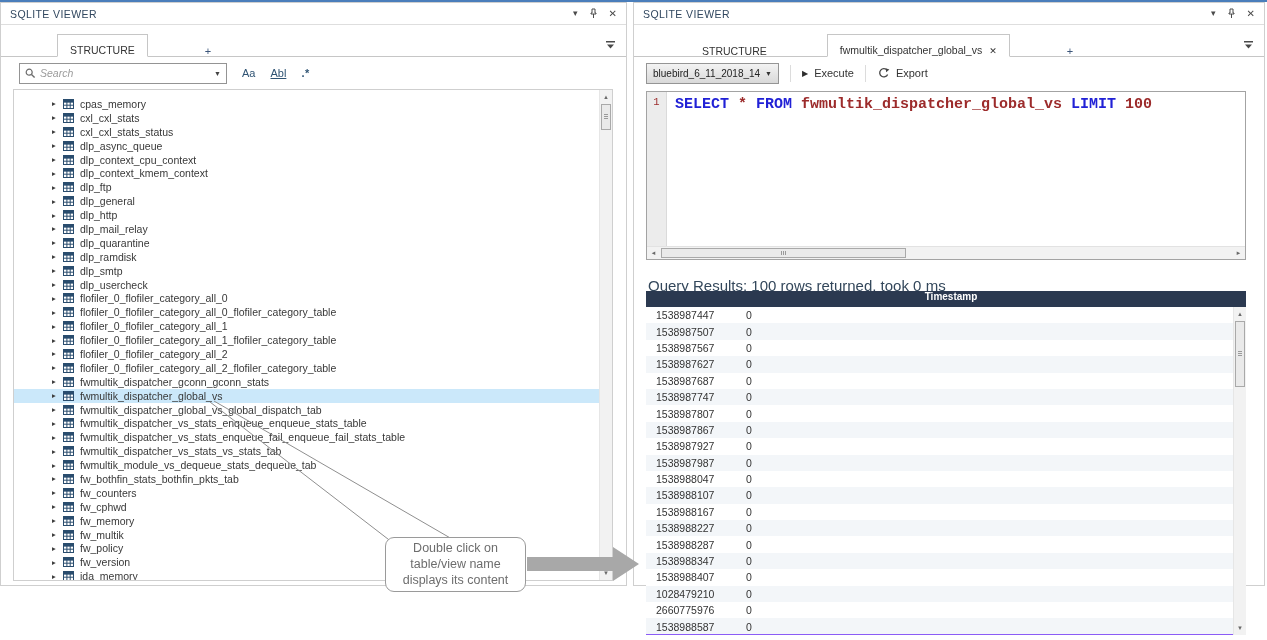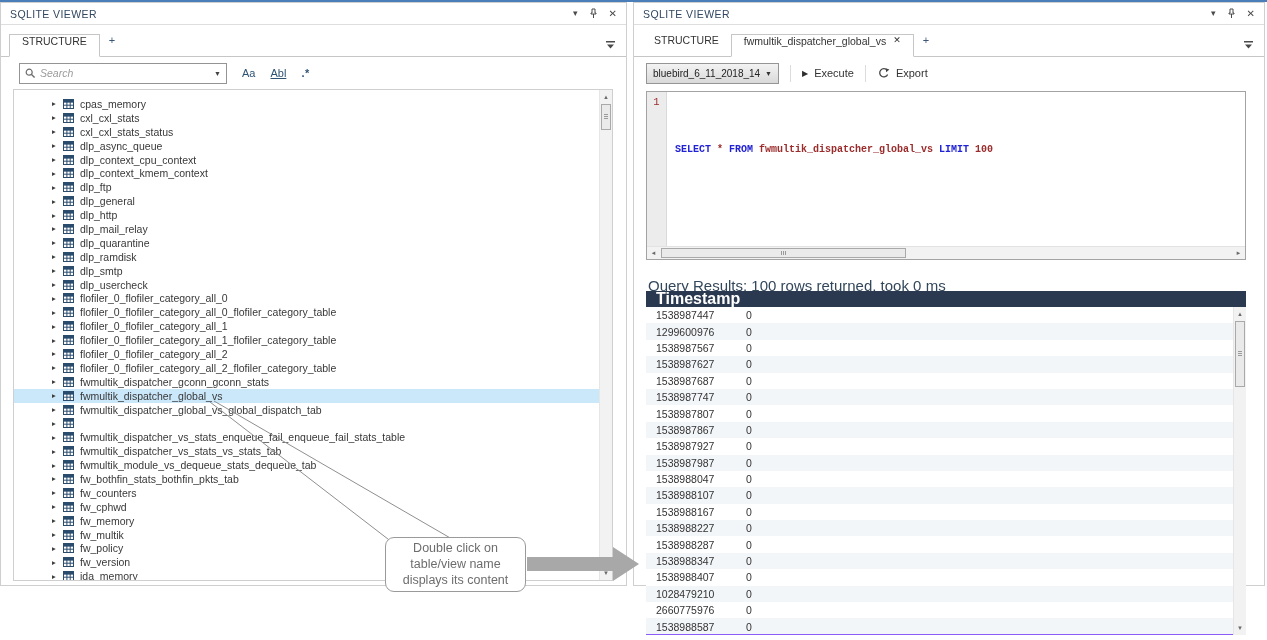--- a/index.html
+++ b/index.html
@@ -14,21 +14,21 @@
   .panel{position:absolute;top:2px;height:584px;background:#fff;border:1px solid #cfcfcf;box-sizing:border-box;padding-left:15px;}
   .panel-left{left:0;width:627px;}
   .panel-right{left:633px;width:632px;}
 
   .titlebar{position:absolute;top:0;left:0;right:0;height:22px;display:flex;align-items:center;padding:0 9px;border-bottom:1px solid #dedede;box-sizing:border-box;}
   .titlebar .title{font-size:10.5px;color:var(--title-text);letter-spacing:.4px;}
   .spacer{flex:1;}
   .tb-icon{margin-left:11px;font-size:9px;color:#4a4a4a;line-height:1;display:flex;align-items:center;}
 
   .tabrow{position:absolute;top:22px;left:0;right:0;height:32px;border-bottom:1px solid #c6c6c6;box-sizing:border-box;display:flex;align-items:flex-end;padding-left:8px;}
-  .tab{height:23px;margin-bottom:-1px;display:flex;align-items:flex-start;gap:7px;padding:0 12px;font-size:10.5px;color:#333;box-sizing:border-box;white-space:nowrap;}
+  .tab{height:23px;margin-bottom:-1px;display:flex;align-items:flex-end;gap:7px;padding:0 12px;font-size:10.5px;color:#333;box-sizing:border-box;white-space:nowrap;margin-left:48px;}
   .tab.active{background:#fff;border:1px solid #c6c6c6;border-bottom:1px solid #fff;}
   .tab.plus{padding:0 9px;color:#3c567a;font-size:11px;}
   .tab-close{font-size:9px;color:#333;}
   .tablist-icon{position:absolute;right:10px;top:11px;}
 
   .searchrow{position:absolute;top:54px;left:0;right:0;height:32px;display:flex;align-items:center;padding:0 18px;gap:15px;box-sizing:border-box;}
   .searchbox{width:208px;height:21px;border:1px solid #949494;display:flex;align-items:center;padding:0 5px;box-sizing:border-box;background:#fff;gap:4px;}
   .searchbox input{border:none;outline:none;flex:1;font-size:10.5px;font-style:italic;color:#555;font-family:inherit;min-width:0;background:transparent;}
   .searchbox input::placeholder{color:#9b9b9b;font-style:italic;}
   .search-dd{font-size:7px;color:#444;}
@@ -53,32 +53,32 @@
   .combo{width:133px;height:21px;background:linear-gradient(#f3f3f3,#d9d9d9);border:1px solid #959595;display:flex;align-items:center;padding:0 6px;box-sizing:border-box;gap:5px;}
   .combo-text{flex:1;font-size:10px;color:#222;white-space:nowrap;overflow:hidden;}
   .combo-arrow{font-size:7px;color:#333;}
   .tsep{width:1px;height:17px;background:#dcdcdc;margin:0 11px;}
   .tool-btn{display:flex;align-items:center;gap:6px;font-size:11px;color:#333;}
   .play-icon{font-size:8px;color:#2e2e2e;}
 
   .editor{position:absolute;top:88px;left:12px;width:600px;height:169px;border:1px solid #a3a3a3;box-sizing:border-box;background:#fff;}
   .gutter{position:absolute;top:0;left:0;bottom:13px;width:20px;background:#ececec;border-right:1px solid #dadada;box-sizing:border-box;}
   .lineno{display:block;text-align:center;margin-top:4px;font-family:"Liberation Mono","DejaVu Sans Mono",monospace;font-size:10.5px;color:var(--sql-literal);}
-  .code{position:absolute;top:4px;left:28px;right:4px;font-family:"Liberation Mono","DejaVu Sans Mono",monospace;font-size:10px;font-weight:700;white-space:pre;margin-top:48px;}
+  .code{position:absolute;top:4px;left:28px;right:4px;font-family:"Liberation Mono","DejaVu Sans Mono",monospace;font-size:15px;font-weight:700;white-space:pre;}
   .tok-kw{color:var(--sql-keyword);} .tok-id{color:var(--sql-literal);}
   .hscroll{position:absolute;left:0;right:0;bottom:0;height:13px;background:#f2f2f2;border-top:1px solid #e2e2e2;box-sizing:border-box;}
   .hs-btn{position:absolute;top:0;bottom:0;width:13px;display:flex;align-items:center;justify-content:center;font-size:6px;color:#6a6a6a;}
   .hs-left{left:0;} .hs-right{right:0;}
   .hs-thumb{position:absolute;left:14px;width:245px;top:1px;bottom:1px;background:#eaeaea;border:1px solid #a9a9a9;box-sizing:border-box;}
   .hs-thumb::after{content:"";position:absolute;top:2px;bottom:2px;left:50%;width:5px;margin-left:-3px;background:repeating-linear-gradient(90deg,#9a9a9a 0 1px,transparent 1px 2px);}
 
   .summary{position:absolute;top:266px;left:14px;font-size:15px;color:var(--results-summary-text);margin-top:8px;}
 
   .rtable{position:absolute;top:288px;left:12px;width:600px;height:344px;box-sizing:border-box;}
-  .thead{display:flex;height:16px;background:var(--table-header-bg);color:#fff;font-size:16px;font-weight:700;align-items:center;}
+  .thead{display:flex;height:16px;background:var(--table-header-bg);color:#fff;font-size:10px;font-weight:700;align-items:center;flex-direction:column;}
   .th-ts{flex:0 0 88px;padding-left:10px;box-sizing:border-box;}
   .th-fw{flex:1;padding-left:12px;border-left:1px solid rgba(255,255,255,.22);align-self:stretch;display:flex;align-items:center;}
   .tbody{position:absolute;top:16px;left:0;right:0;bottom:0;overflow:hidden;border-bottom:1px solid #8b5cf6;box-sizing:border-box;}
   .trow{display:flex;height:16.4px;align-items:center;font-size:10.5px;color:#333;background:#fff;}
   .trow.alt{background:#f3f6f9;}
   .c-ts{flex:0 0 88px;padding-left:10px;box-sizing:border-box;}
   .c-val{flex:1;padding-left:12px;}
   .rtable .vscroll{top:16px;}
 
   .callout{position:absolute;left:385px;top:537px;width:141px;border:1.5px solid #9a9a9a;border-radius:9px;background:#fff;color:#6d6d6d;font-size:12.5px;line-height:1.26;text-align:center;padding:3px 2px;box-sizing:border-box;white-space:pre-line;z-index:6;}
@@ -388,20 +388,21 @@
           </div>
           <div class="tree-row">
             <span class="caret">▸</span>
             <svg class="tbl-icon" width="11" height="10" viewBox="0 0 11 10">
               <rect x="0.5" y="0.5" width="10" height="9" fill="#fff" stroke="#2a4d6e"></rect>
               <rect x="0.5" y="0.5" width="10" height="2.6" fill="#2a4d6e" stroke="#2a4d6e"></rect>
               <line x1="3.9" y1="3" x2="3.9" y2="9.5" stroke="#2a4d6e"></line>
               <line x1="7.2" y1="3" x2="7.2" y2="9.5" stroke="#2a4d6e"></line>
               <line x1="0.5" y1="6.2" x2="10.5" y2="6.2" stroke="#2a4d6e"></line>
             </svg>
+            <span class="tree-label">fwmultik_dispatcher_vs_stats_enqueue_enqueue_stats_table</span>
           </div>
           <div class="tree-row">
             <span class="caret">▸</span>
             <svg class="tbl-icon" width="11" height="10" viewBox="0 0 11 10">
               <rect x="0.5" y="0.5" width="10" height="9" fill="#fff" stroke="#2a4d6e"></rect>
               <rect x="0.5" y="0.5" width="10" height="2.6" fill="#2a4d6e" stroke="#2a4d6e"></rect>
               <line x1="3.9" y1="3" x2="3.9" y2="9.5" stroke="#2a4d6e"></line>
               <line x1="7.2" y1="3" x2="7.2" y2="9.5" stroke="#2a4d6e"></line>
               <line x1="0.5" y1="6.2" x2="10.5" y2="6.2" stroke="#2a4d6e"></line>
             </svg>
@@ -614,21 +615,21 @@
     <div class="rtable">
       <div class="thead">
         <span class="th-ts">Timestamp</span>
       </div>
       <div class="tbody" id="results-body">
           <div class="trow">
             <span class="c-ts">1538987447</span>
             <span class="c-val">0</span>
           </div>
           <div class="trow alt">
-            <span class="c-ts">1299600976</span>
+            <span class="c-ts">1538987507</span>
             <span class="c-val">0</span>
           </div>
           <div class="trow">
             <span class="c-ts">1538987567</span>
             <span class="c-val">0</span>
           </div>
           <div class="trow alt">
             <span class="c-ts">1538987627</span>
             <span class="c-val">0</span>
           </div>

